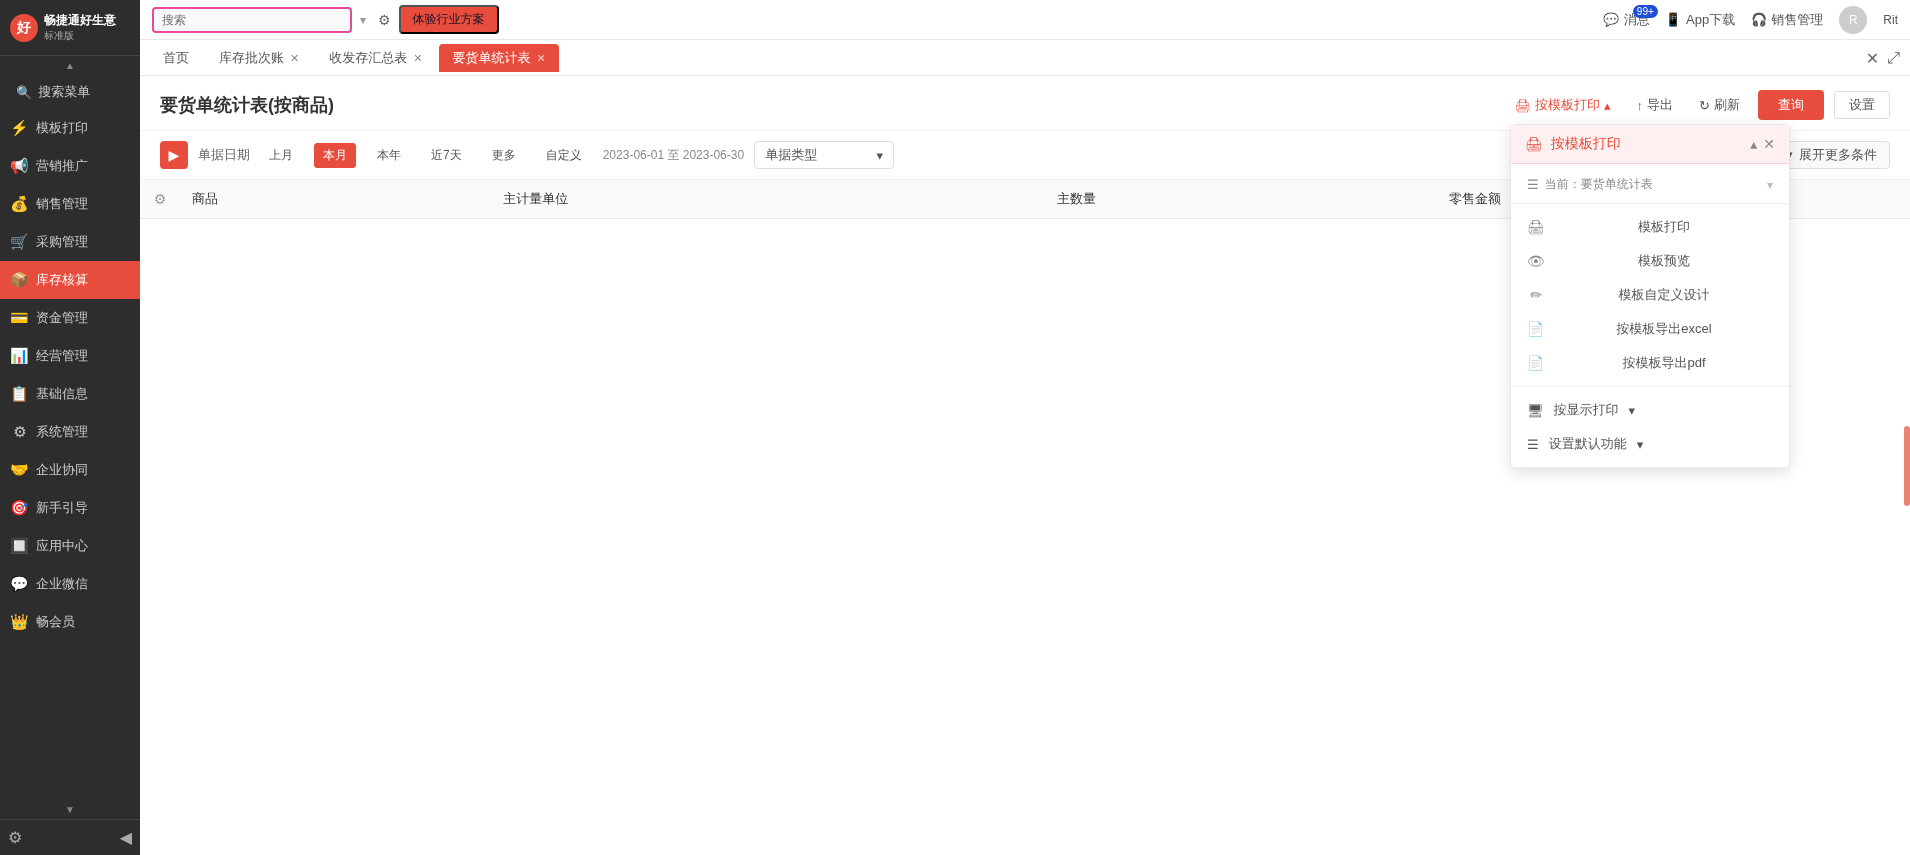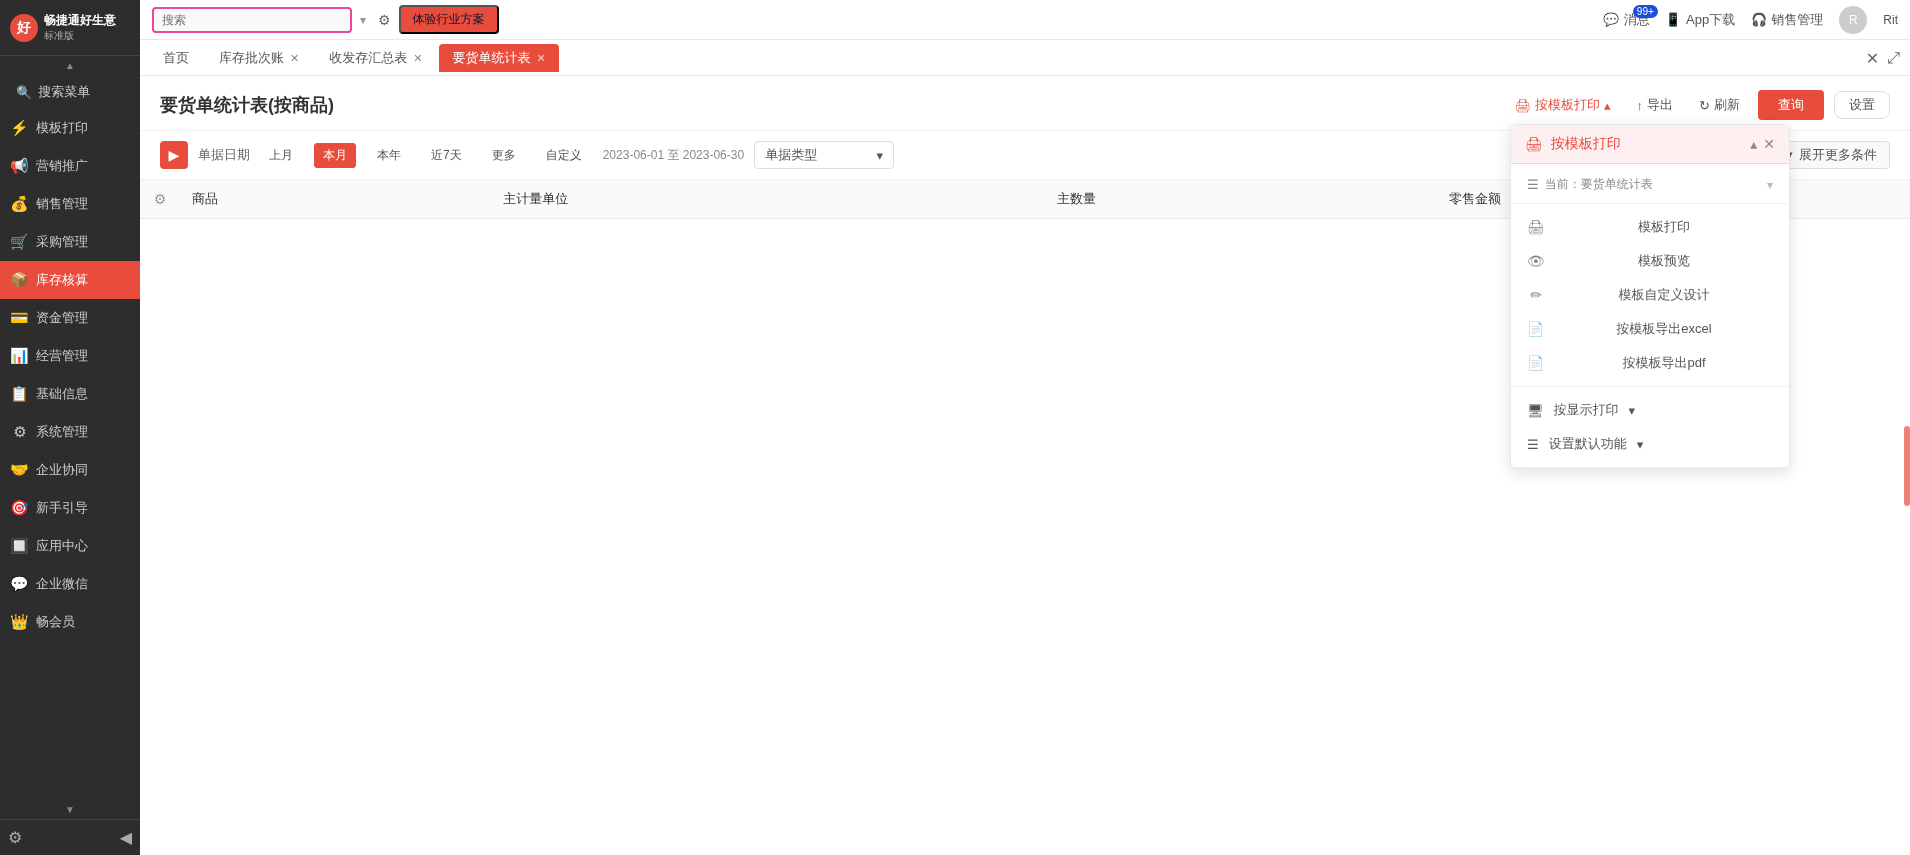--- a/index.html
+++ b/index.html
@@ -177,21 +177,21 @@
       display: flex; align-items: center; gap: 4px;
       border: none; background: none; color: #555; font-size: 13px; cursor: pointer;
       padding: 4px 8px;
     }
     .btn-query {
       background: #e74c3c; color: #fff; border: none;
       padding: 6px 20px; border-radius: 4px; font-size: 13px; cursor: pointer;
     }
     .btn-settings {
       background: #fff; color: #555; border: 1px solid #ddd;
-      padding: 4px 14px; border-radius: 8px; font-size: 13px; cursor: pointer;
+      padding: 4px 14px; border-radius: 3px; font-size: 13px; cursor: pointer;
     }
 
     
     .filter-bar {
       padding: 10px 20px;
       display: flex; align-items: center; gap: 10px;
       flex-wrap: wrap;
       border-bottom: 1px solid #f0f0f0;
     }
     .filter-toggle {

